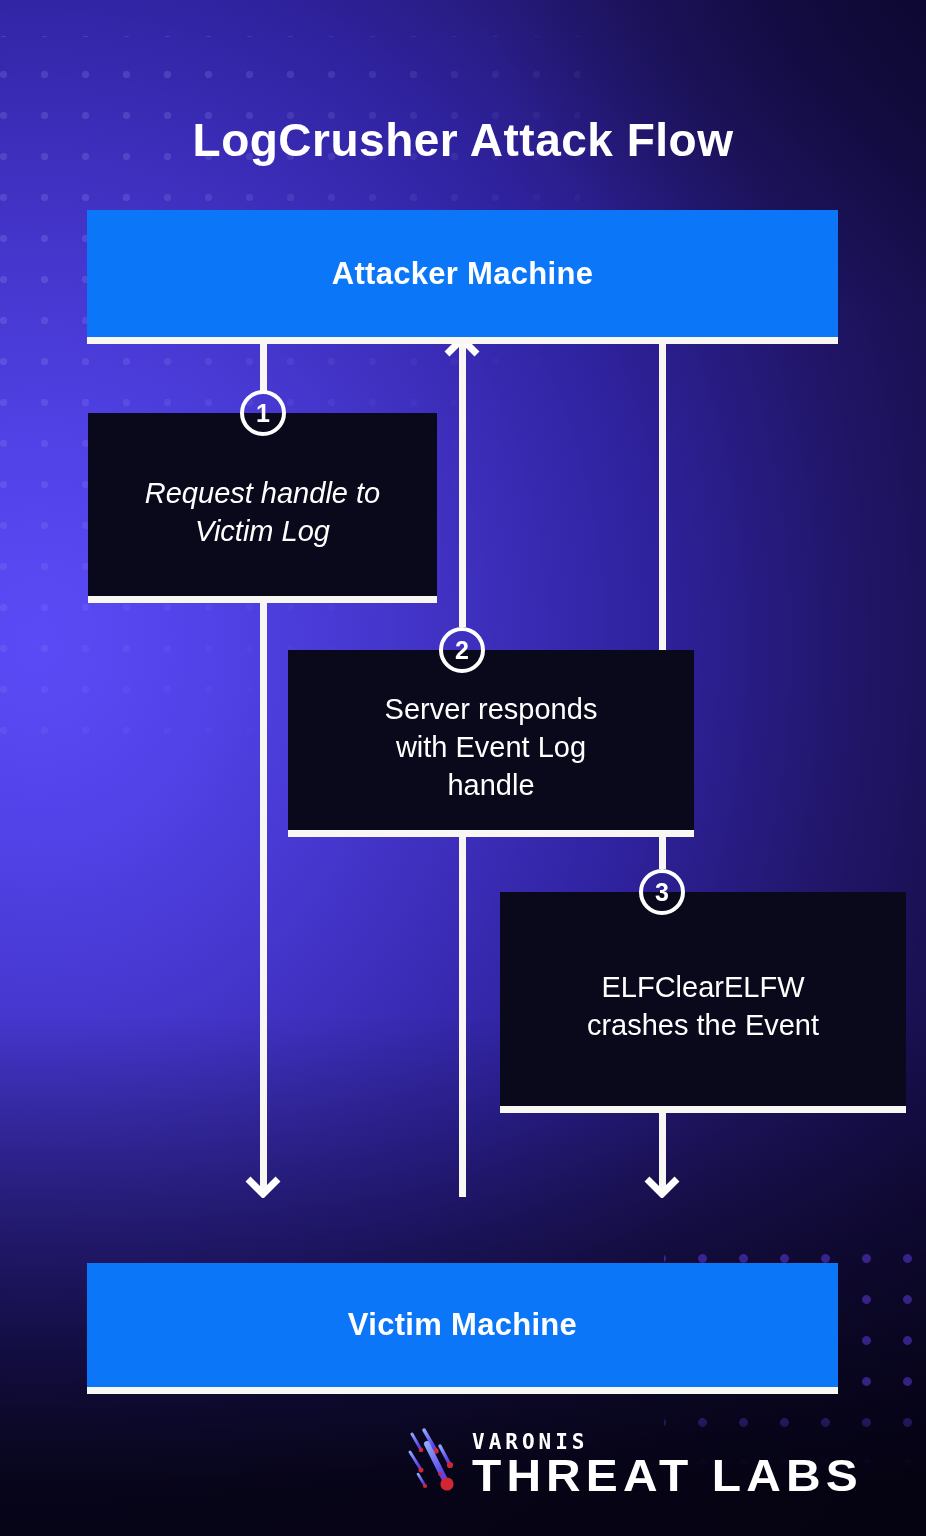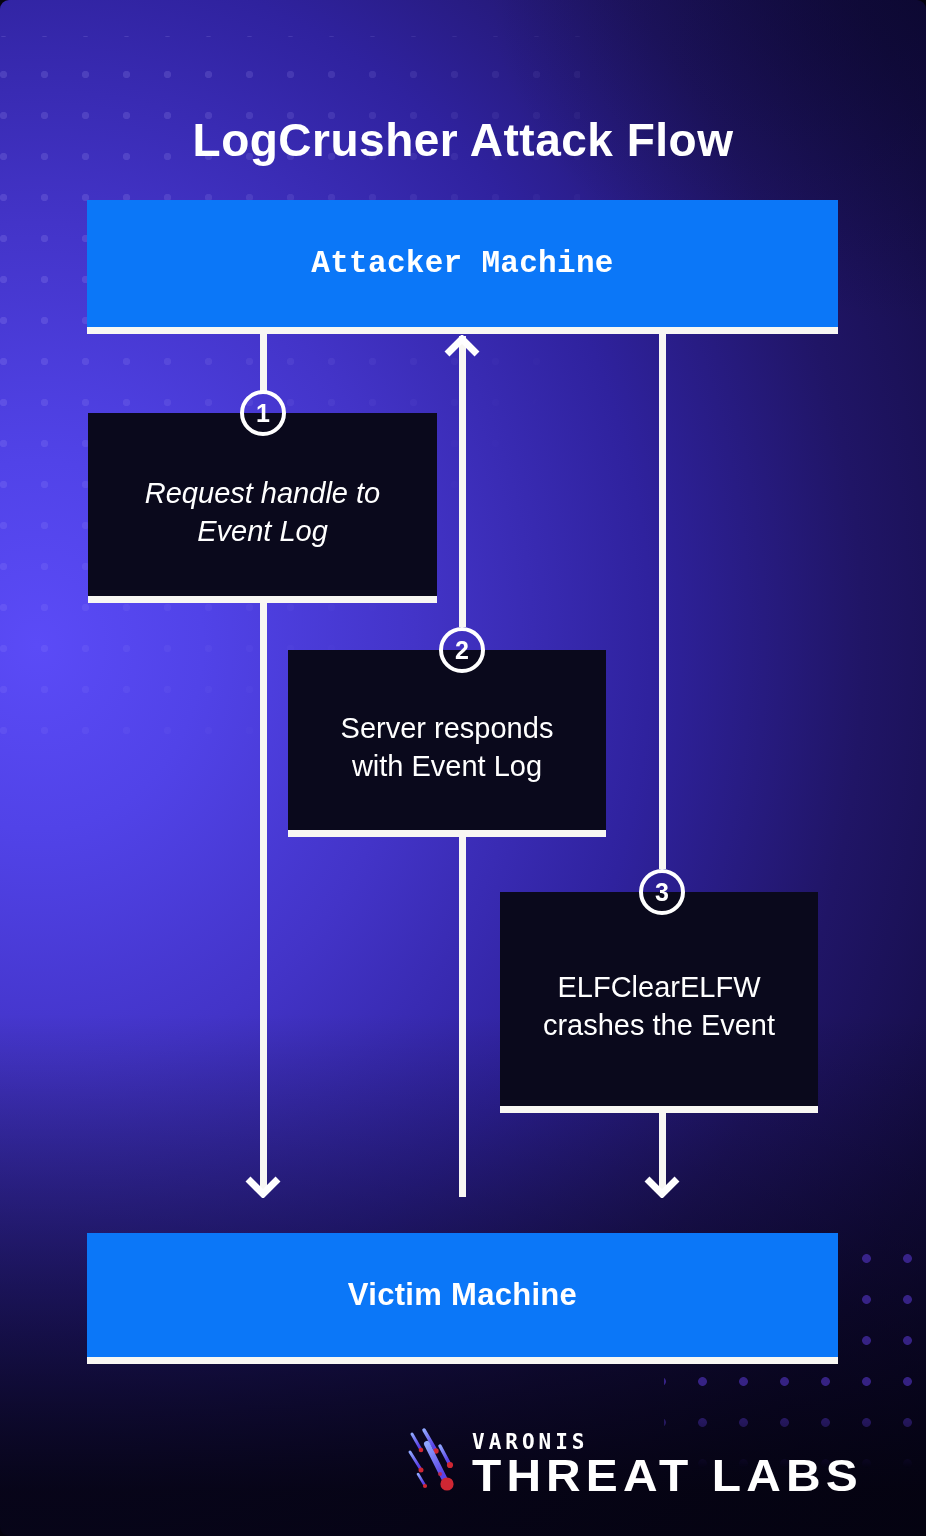--- a/index.html
+++ b/index.html
@@ -5,21 +5,20 @@
   html,body{margin:0;padding:0;background:#05030f;}
   #canvas{
     position:relative;width:926px;height:1536px;overflow:hidden;
     font-family:"Liberation Sans",sans-serif;
     background:
       radial-gradient(700px 520px at 100% 0%, rgba(8,6,38,0.55), rgba(8,6,38,0) 62%),
       linear-gradient(to bottom, rgba(3,2,12,0) 66%, rgba(3,2,12,0.88) 97%),
       radial-gradient(1180px 1320px at 4% 42%,
         #5b4bf7 0%, #5143e8 14%, #4334c8 32%, #2f229e 52%,
         #201566 70%, #150d47 85%, #0e0835 100%);
-    border-radius: 9px;
   }
   
   .dots{position:absolute;pointer-events:none;}
   .dots-top-left{
     left:0;top:36px;width:580px;height:730px;
     background-image:radial-gradient(circle, rgba(190,180,255,0.30) 3.4px, rgba(190,180,255,0) 4px);
     background-size:41px 41px;background-position:24px 18px;
     -webkit-mask-image:linear-gradient(125deg,#000 20%,transparent 75%);
     mask-image:linear-gradient(125deg,#000 20%,transparent 75%);
     opacity:.55;
@@ -36,26 +35,26 @@
     color:#fff;font-size:46px;font-weight:bold;letter-spacing:.5px;
   }
   .machine-bar{
     position:absolute;left:87px;width:751px;
     background:var(--node-blue,#0b77f8);
     border-bottom:7px solid var(--line-white,#f8f7f3);
     display:flex;align-items:center;justify-content:center;
     color:#fff;font-size:31px;font-weight:bold;letter-spacing:.3px;
     z-index:3;
   }
-  .bar-attacker{top:200px;height:127px;font-family:Liberation Mono, monospace;}
-  .bar-victim{top:1233px;height:124px;}
+  .bar-attacker{top:210px;height:127px;}
+  .bar-victim{top:1263px;height:124px;}
   .vline{position:absolute;width:7px;background:var(--line-white,#fff);z-index:2;}
   .arrowhead{position:absolute;z-index:2;}
   .step-box{
-    position:absolute;width:318px;z-index:3;
+    position:absolute;width:406px;z-index:3;
     background:var(--box-dark,#0a091c);
     border-bottom:7px solid var(--line-white,#f8f7f3);
     display:flex;align-items:center;justify-content:center;
     color:#fff;font-size:29px;line-height:38px;text-align:center;
   }
   .step-box .lines{padding-top:14px;}
   .box-1{left:88px;top:413px;height:183px;width:349px;font-style:italic;}
   .box-2{left:288px;top:650px;height:180px;}
   .box-3{left:488px;top:892px;height:214px;margin-left:12px;}
   .badge{
@@ -110,27 +109,28 @@
   <div class="machine-bar bar-attacker">
     <span>Attacker Machine</span>
   </div>
   <div class="machine-bar bar-victim">
     <span>Victim Machine</span>
   </div>
 
   <div class="step-box box-1">
     <div class="lines">
         <div>Request handle to</div>
-        <div>Event Log</div>
+        <div>Victim Log</div>
       </div>
   </div>
   <div class="step-box box-2">
     <div class="lines">
         <div>Server responds</div>
         <div>with Event Log</div>
+        <div>handle</div>
       </div>
   </div>
   <div class="step-box box-3">
     <div class="lines">
         <div>ELFClearELFW</div>
         <div>crashes the Event</div>
       </div>
   </div>
 
   <div class="badge badge-1">

